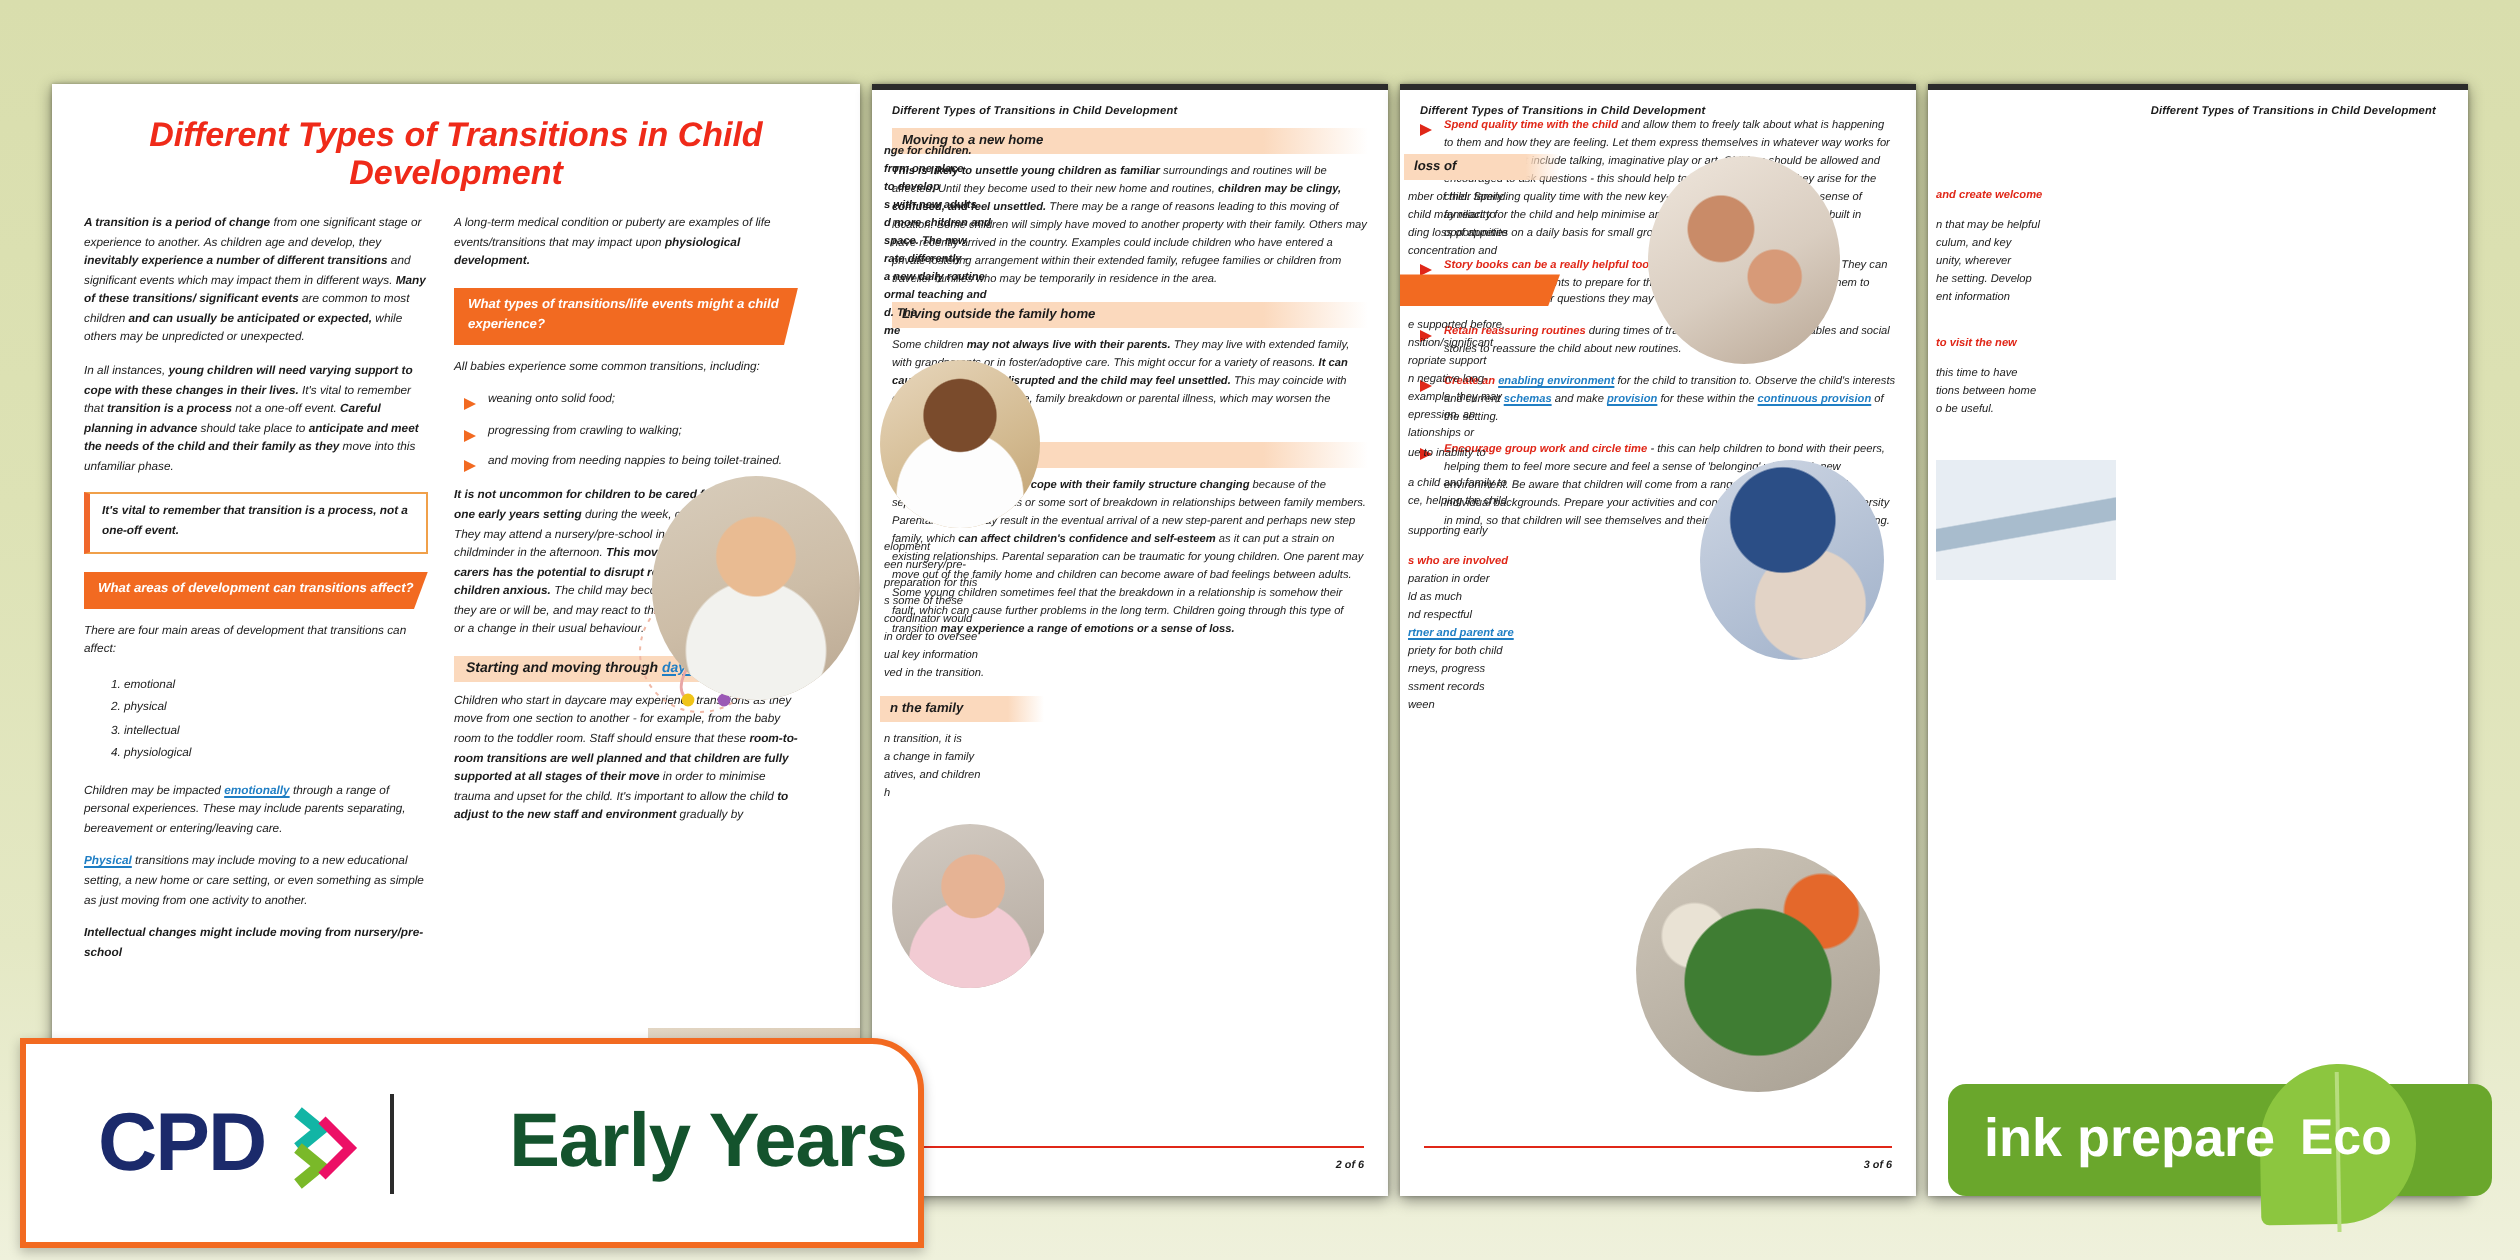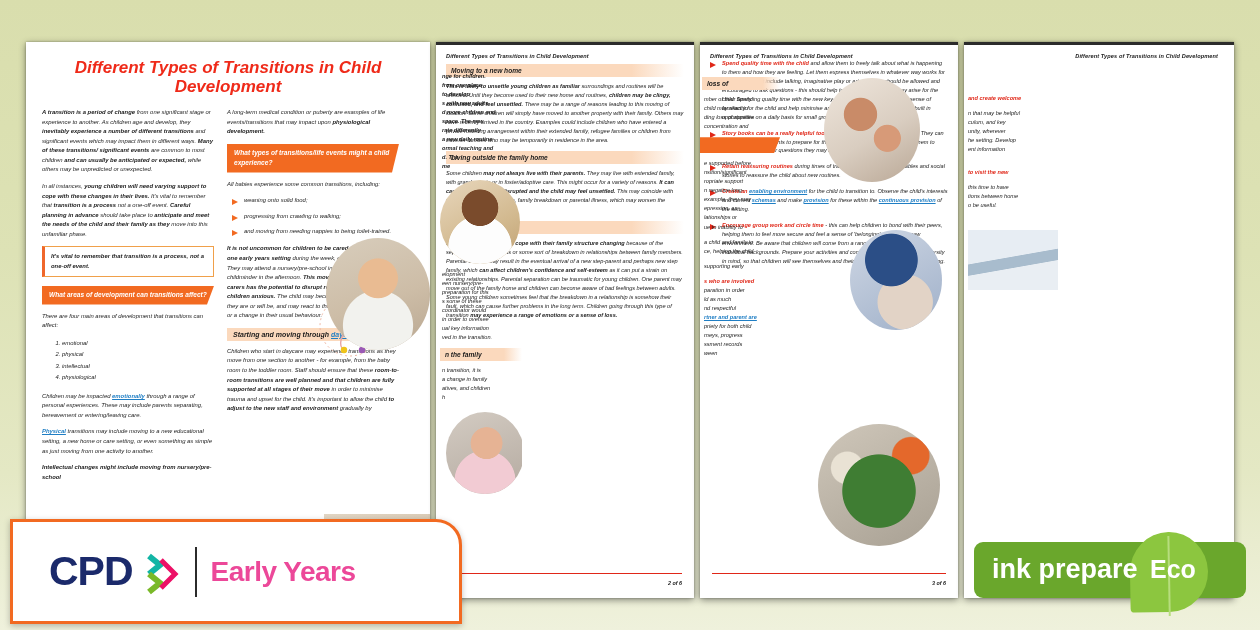--- a/index.html
+++ b/index.html
@@ -170,21 +170,21 @@
     border-radius:0 26px 0 0;
     display:flex; align-items:center; gap:14px; padding-left:36px;
     box-shadow:0 2px 6px rgba(0,0,0,.25);
   }
   .cpd-word {
     font-size:41px; font-weight:bold; color:#1b2a6b; letter-spacing:-1px;
   }
   .chev { width:34px; height:40px; position:relative; }
   .divider-bar { width:2px; height:50px; background:#2b2b2b; }
   .early-years {
-    font-size:28px; font-weight:bold; color:#ec4899; letter-spacing:-0.5px;
+    font-size:38px; font-weight:bold; color:#14532d; letter-spacing:-0.5px;margin-left:44px;
   }
 
   
   .eco-badge {
     position:absolute; right:14px; top:538px; width:272px; height:64px;
   }
   .eco-pill {
     position:absolute; left:0; top:4px; width:272px; height:56px;
     background:#6aa72c; border-radius:9px;
   }

